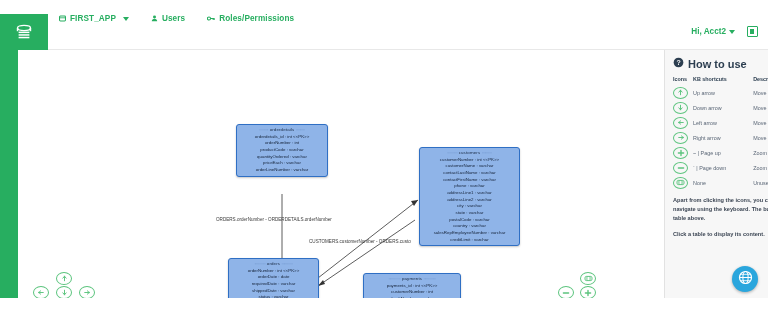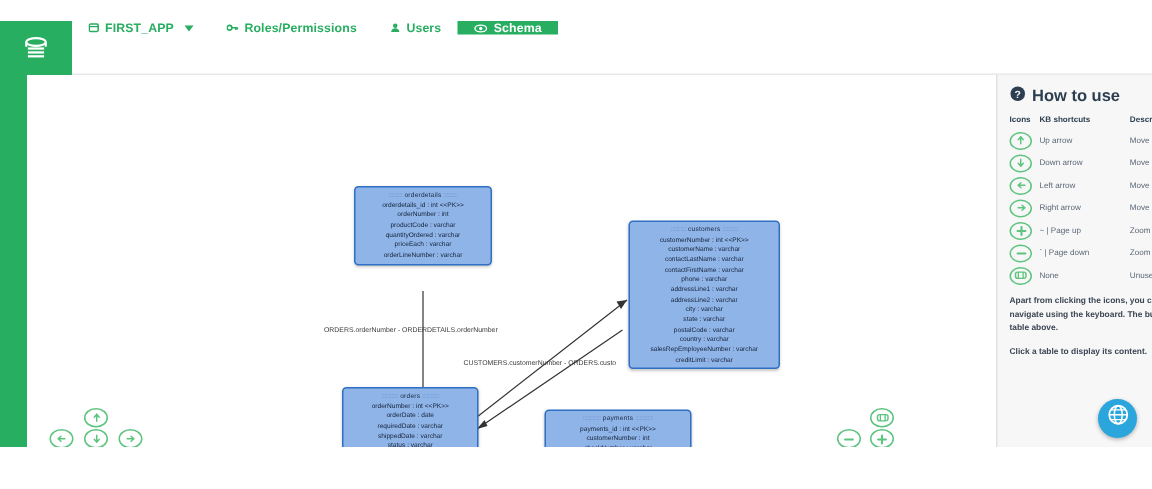--- a/index.html
+++ b/index.html
@@ -264,49 +264,47 @@
               <rect x="0.6" y="1.2" width="6.8" height="5.6" rx="1" fill="none" stroke="#27ae60" stroke-width="1.2"></rect>
               <path d="M0.6 3.2h6.8" stroke="#27ae60" stroke-width="1"></path>
             </svg>
           </span>
           <span>FIRST_APP</span>
           <span class="caret"></span>
         </div>
 
         <div class="nav-item">
           <span class="ico">
+            <svg width="7" height="7" viewBox="0 0 8 8">
+              <circle cx="4" cy="2.4" r="1.7" fill="#27ae60"></circle>
+              <path d="M0.9 7.2c0-1.8 1.4-2.9 3.1-2.9s3.1 1.1 3.1 2.9z" fill="#27ae60"></path>
+            </svg>
+          </span>
+          <span>Users</span>
+        </div>
+
+        <div class="nav-item">
+          <span class="ico">
             <svg width="8" height="7" viewBox="0 0 9 8">
               <circle cx="2.2" cy="4" r="1.8" fill="none" stroke="#27ae60" stroke-width="1.2"></circle>
               <path d="M4 4h4.4M7 4v1.7M8.4 4v1.4" stroke="#27ae60" stroke-width="1.2" fill="none"></path>
             </svg>
           </span>
           <span>Roles/Permissions</span>
         </div>
 
-        <div class="nav-item">
-          <span class="ico">
-            <svg width="7" height="7" viewBox="0 0 8 8">
-              <circle cx="4" cy="2.4" r="1.7" fill="#27ae60"></circle>
-              <path d="M0.9 7.2c0-1.8 1.4-2.9 3.1-2.9s3.1 1.1 3.1 2.9z" fill="#27ae60"></path>
-            </svg>
-          </span>
-          <span>Users</span>
-        </div>
-
-        <div class="nav-item active">
-          <span class="ico">
-            <svg width="9" height="6" viewBox="0 0 10 6">
-              <ellipse cx="5" cy="3" rx="4.3" ry="2.5" fill="none" stroke="#ffffff" stroke-width="1"></ellipse>
-              <circle cx="5" cy="3" r="1.25" fill="#ffffff"></circle>
-            </svg>
-          </span>
-          <span>Schema</span>
-        </div>
       </div>
 
+      <div class="nav-right">
+        <div class="nav-user">
+          <span>Hi, Acct2</span>
+          <span class="caret"></span>
+        </div>
+        <div class="nav-square"></div>
+      </div>
     </div>
 
     <div class="body-area">
 
       <div class="rail"></div>
 
       <div class="canvas">
 
         <svg class="edges">
 

